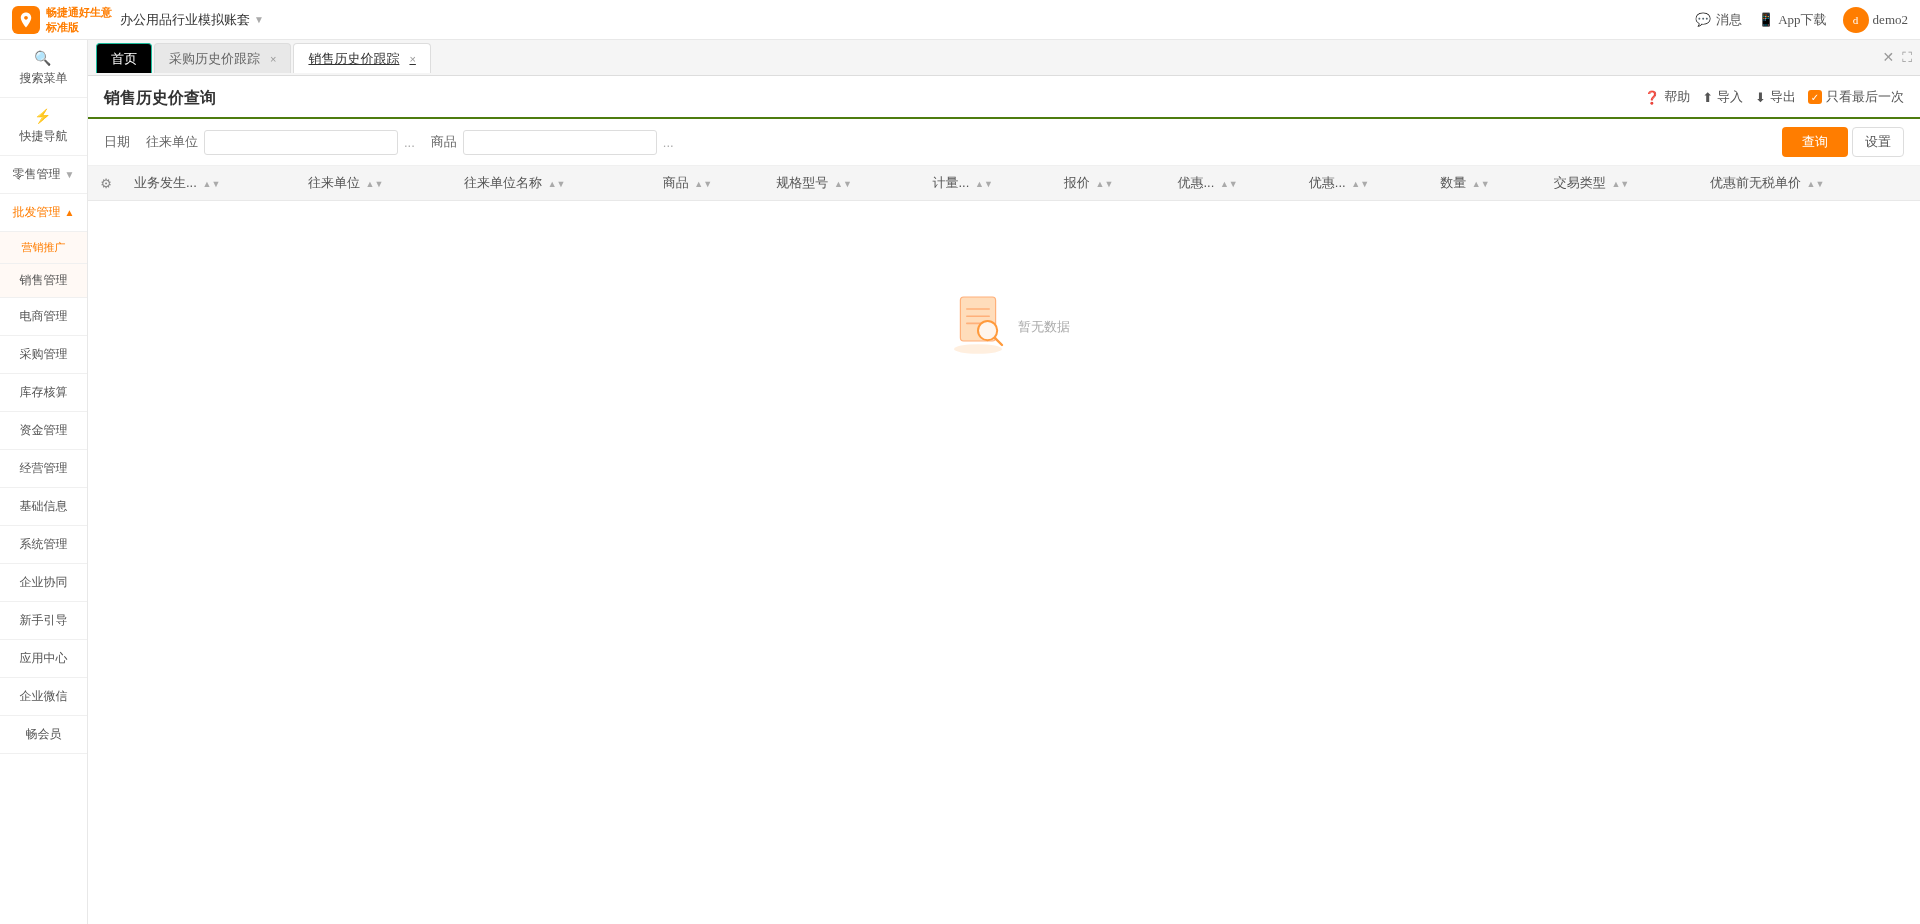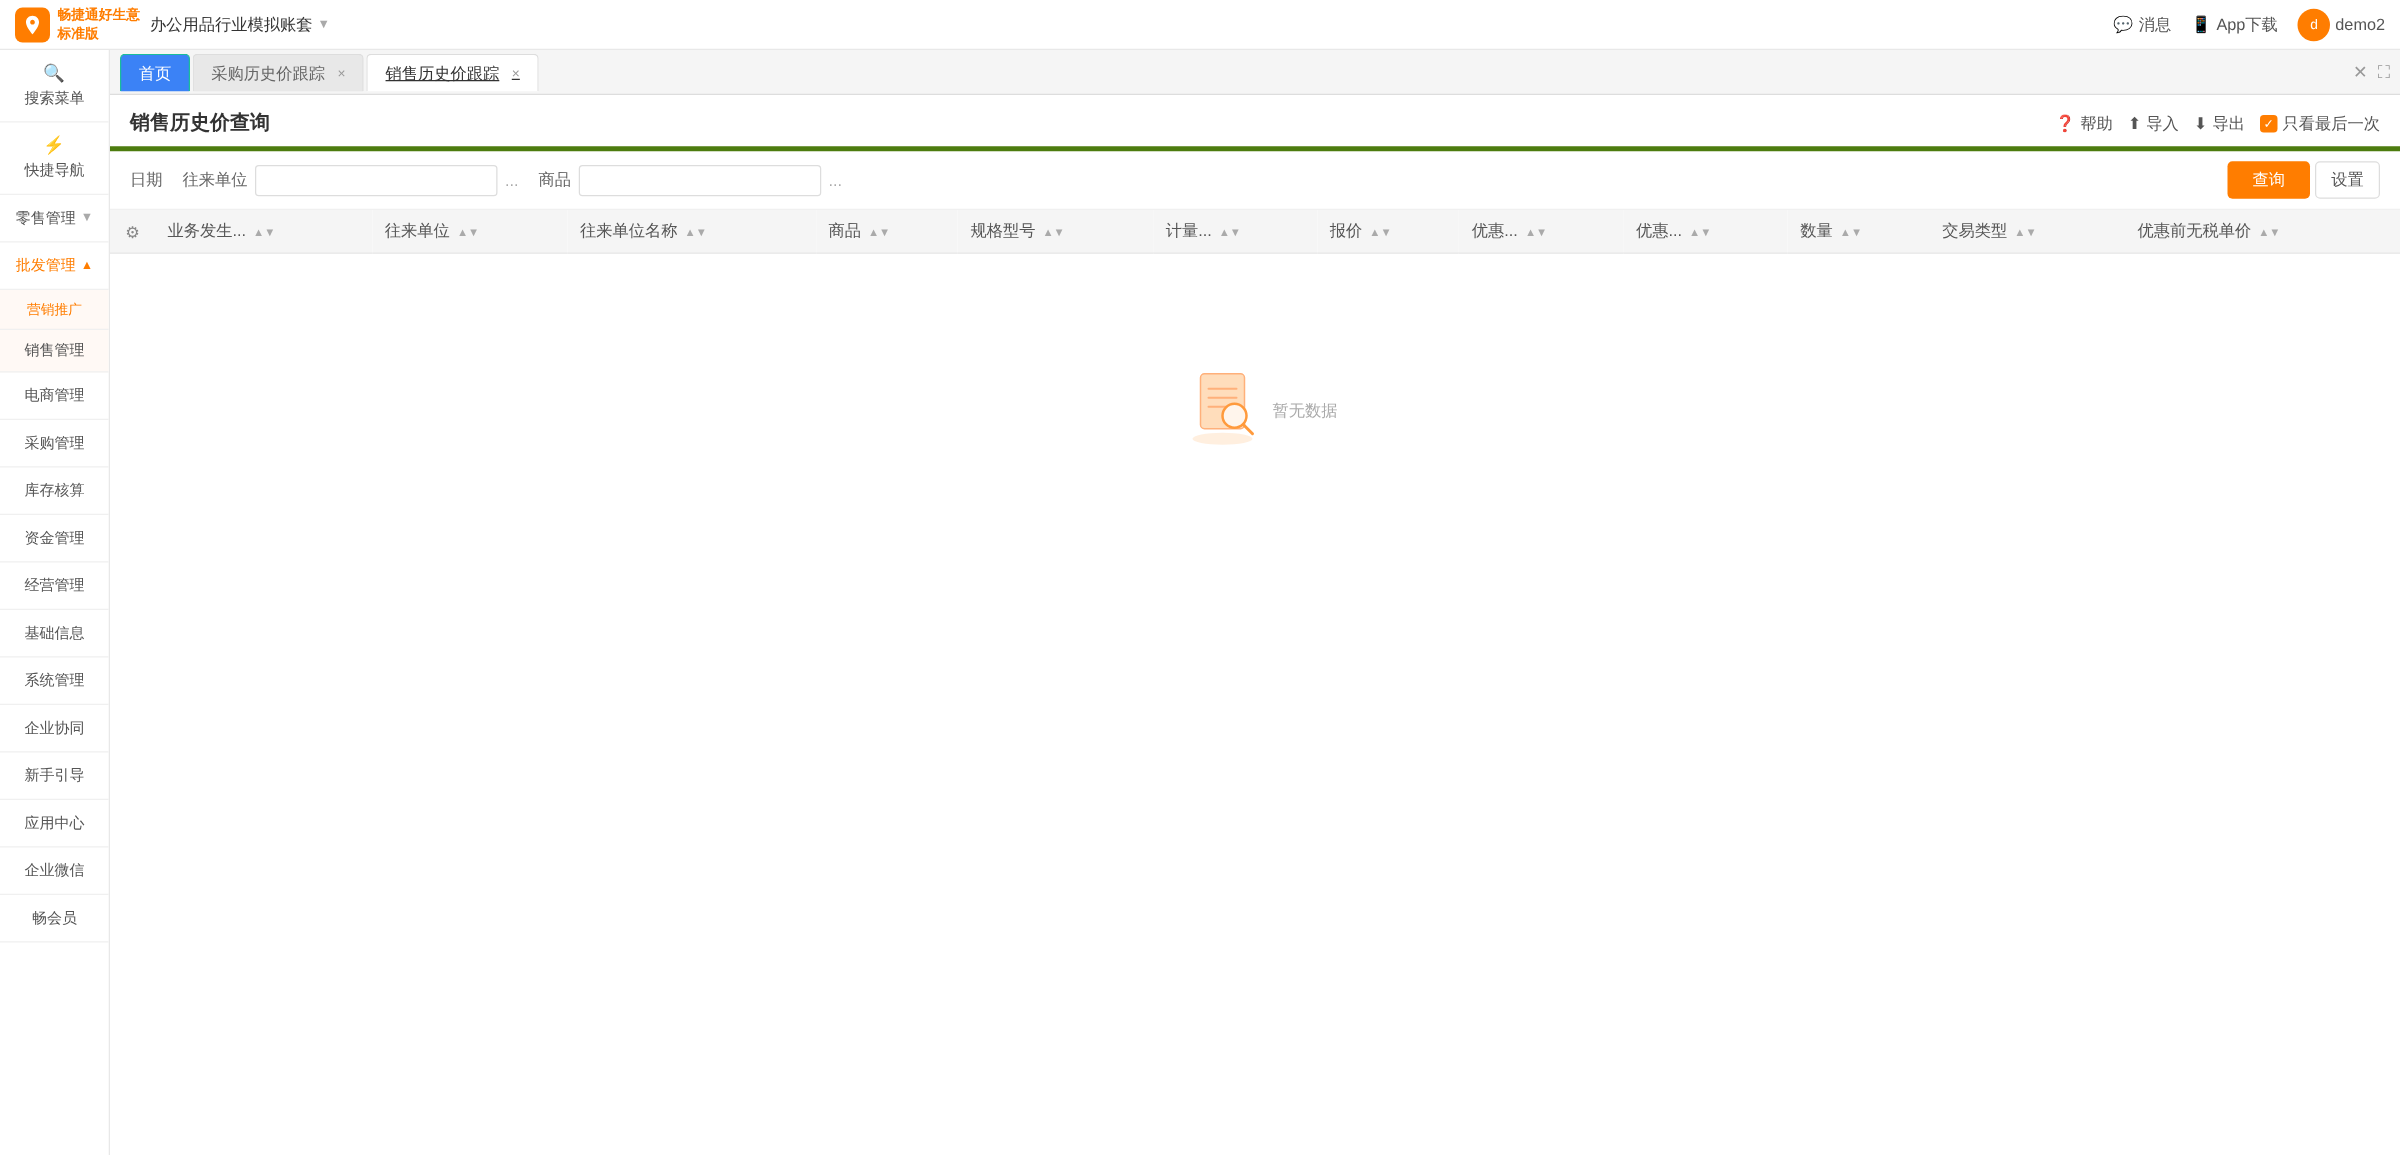--- a/index.html
+++ b/index.html
@@ -8,20 +8,21 @@
     
     .topbar {
       height: 40px;
       background: #fff;
       border-bottom: 1px solid #e8e8e8;
       display: flex;
       align-items: center;
       padding: 0 12px;
       justify-content: space-between;
       flex-shrink: 0;
+      font-family: Liberation Serif, serif;
     }
     .topbar-left { display: flex; align-items: center; gap: 8px; }
     .logo-area { display: flex; align-items: center; gap: 6px; }
     .logo-icon { width: 28px; height: 28px; background: #ff7d00; border-radius: 6px; display: flex; align-items: center; justify-content: center; }
     .logo-icon svg { width: 18px; height: 18px; fill: white; }
     .logo-text { font-size: 11px; color: #ff7d00; line-height: 1.3; font-weight: bold; }
     .breadcrumb-area { display: flex; align-items: center; gap: 4px; }
     .topbar-right { display: flex; align-items: center; gap: 16px; color: #555; font-size: 13px; }
     .topbar-right-item { display: flex; align-items: center; gap: 4px; cursor: pointer; }
     .avatar { width: 26px; height: 26px; border-radius: 50%; background: #ff7d00; display: flex; align-items: center; justify-content: center; color: white; font-size: 11px; }
@@ -33,29 +34,29 @@
     .sidebar { width: 88px; background: #fff; border-right: 1px solid #e8e8e8; display: flex; flex-direction: column; overflow-y: auto; flex-shrink: 0; }
     .sidebar-item { padding: 10px 4px; text-align: center; cursor: pointer; font-size: 12px; color: #555; display: flex; flex-direction: column; align-items: center; gap: 4px; border-bottom: 1px solid #f0f0f0; }
     .sidebar-item.has-arrow { flex-direction: row; justify-content: center; gap: 4px; }
     .sidebar-item .arrow { font-size: 10px; color: #aaa; }
     .sidebar-item.expanded { color: #ff7d00; }
 
     
     .tab-bar { height: 36px; background: #f5f5f5; display: flex; align-items: center; border-bottom: 1px solid #ddd; flex-shrink: 0; padding: 0 8px; gap: 2px; }
     .tab { height: 30px; padding: 0 14px; display: flex; align-items: center; gap: 6px; border-radius: 4px 4px 0 0; font-size: 13px; cursor: pointer; background: #e8e8e8; color: #666; border: 1px solid #ddd; border-bottom: none; margin-bottom: -1px; }
     .tab.active { background: #fff; color: #333; border-bottom-color: #fff; z-index: 1; text-decoration: underline; }
-    .tab.home { background: #3b82f6; color: #fff; border-color: #1abc9c; align-items: center; }
+    .tab.home { background: #000000; color: #fff; border-color: #1abc9c; align-items: center; }
     .tab-close { font-size: 11px; color: #999; margin-left: 4px; cursor: pointer; }
     .tab-actions { margin-left: auto; display: flex; gap: 8px; color: #999; font-size: 16px; cursor: pointer; }
 
     
     .content-area { flex: 1; background: #fff; display: flex; flex-direction: column; overflow: hidden; }
 
     
-    .page-header { padding: 12px 16px 8px; border-bottom: 4px solid #4d7c0f; display: flex; align-items: center; justify-content: space-between; }
+    .page-header { padding: 12px 16px 8px; border-bottom: 2px solid #4d7c0f; display: flex; align-items: flex-start; justify-content: space-between; }
     .page-title { font-size: 16px; font-weight: bold; color: #333; }
     .page-actions { display: flex; align-items: center; gap: 12px; font-size: 13px; color: #555; }
     .page-actions .action-item { display: flex; align-items: center; gap: 4px; cursor: pointer; }
     .only-last-checkbox { display: flex; align-items: center; gap: 4px; cursor: pointer; }
     .checkbox-checked { width: 14px; height: 14px; background: #ff7d00; border-radius: 3px; display: flex; align-items: center; justify-content: center; }
     .checkbox-checked::after { content: "✓"; color: white; font-size: 10px; }
 
     
     .filter-bar { padding: 8px 16px; border-bottom: 1px solid #f0f0f0; display: flex; align-items: center; gap: 16px; flex-wrap: wrap; }
     .filter-group { display: flex; align-items: center; gap: 8px; }

